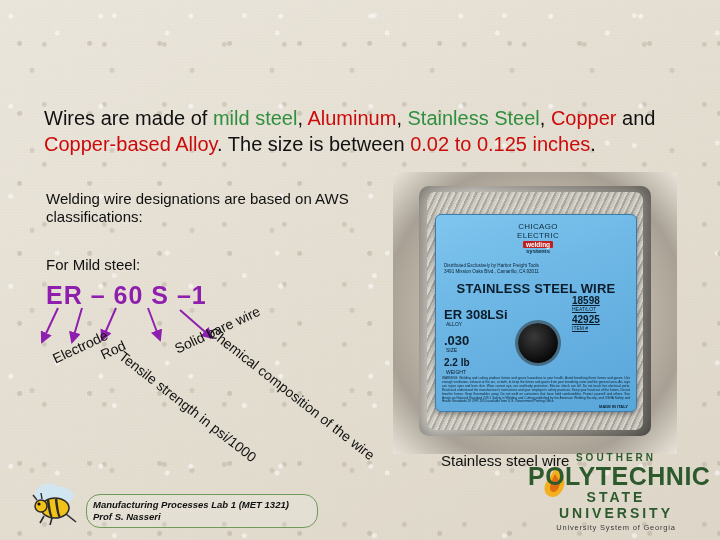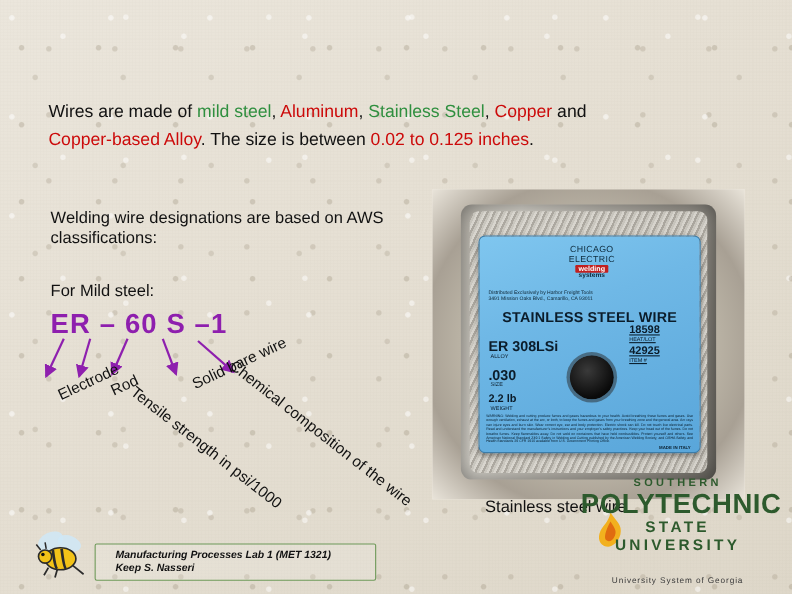--- a/index.html
+++ b/index.html
@@ -41,24 +41,24 @@
     top: 34px;
     left: 0;
     width: 720px;
     text-align: center;
     font-size: 42px;
     color: #1a1a1a;
     letter-spacing: 0.5px;
   }
   .intro {
     position: absolute;
-    top: 89px;
+    top: 105px;
     left: 44px;
     width: 640px;
-    font-size: 16px;
+    font-size: 20px;
     line-height: 26px;
     color: #111;
   }
   .mat { color: #2f8f3f; }
   .alum { color: #cc0a0a; }
   .ss { color: #2f8f3f; }
   .copper { color: #cc0a0a; }
   .cba { color: #cc0a0a; }
   .size { color: #cc0a0a; }
 
@@ -299,23 +299,23 @@
     left: 30px;
     top: 478px;
     width: 50px;
     height: 48px;
   }
   .credit {
     position: absolute;
     left: 86px;
     top: 494px;
     width: 218px;
-    padding: 4px 18px;
+    padding: 4px 6px;
     border: 1px solid #6f9a5a;
-    border-radius: 2px;
+    border-radius: 14px;
     font-size: 9.5px;
     font-weight: bold;
     font-style: italic;
     line-height: 12px;
     color: #111;
     background: rgba(255,255,255,0.12);
   }
   .logo {
     position: absolute;
     right: 16px;
@@ -340,21 +340,21 @@
   .logo .state {
     font-size: 14px;
     font-weight: bold;
     letter-spacing: 3px;
     color: #2d5a2d;
   }
   .logo .usg {
     font-size: 7.5px;
     letter-spacing: 0.8px;
     color: #3a3a3a;
-    margin-top: 20px;
+    margin-top: 2px;
   }
   .flame {
     position: absolute;
     right: 150px;
     bottom: 42px;
     width: 30px;
     height: 34px;
   }
 </style>
 </head>
@@ -441,21 +441,21 @@
       <circle cx="11" cy="28" r="6" fill="#f2c218" stroke="#2b2b2b" stroke-width="1.5"></circle>
       <circle cx="9" cy="26" r="1.6" fill="#111"></circle>
       <path d="M7 22 L3 17 M12 21 L11 15" stroke="#2b2b2b" stroke-width="1.4"></path>
       <path d="M36 36 L46 44" stroke="#2b2b2b" stroke-width="1.6"></path>
       <path d="M14 38 L10 45 M22 40 L20 47" stroke="#2b2b2b" stroke-width="1.6"></path>
     </svg>
   </div>
 
   <div class="credit">
     <div>Manufacturing Processes Lab 1 (MET 1321)</div>
-    <div>Keep S. Nasseri</div>
+    <div>Prof S. Nasseri</div>
   </div>
 
   <div class="flame">
     <svg width="30" height="34" viewBox="0 0 30 34">
       <path d="M15 2 C20 10 26 13 24 22 C22 30 16 33 13 33 C7 33 3 28 5 21 C7 14 13 12 15 2 Z" fill="#f2b01e"></path>
       <path d="M15 10 C18 15 21 18 19 23 C17 28 13 29 11 27 C9 25 10 19 15 10 Z" fill="#e06b10"></path>
     </svg>
   </div>
 
   <div class="logo">

